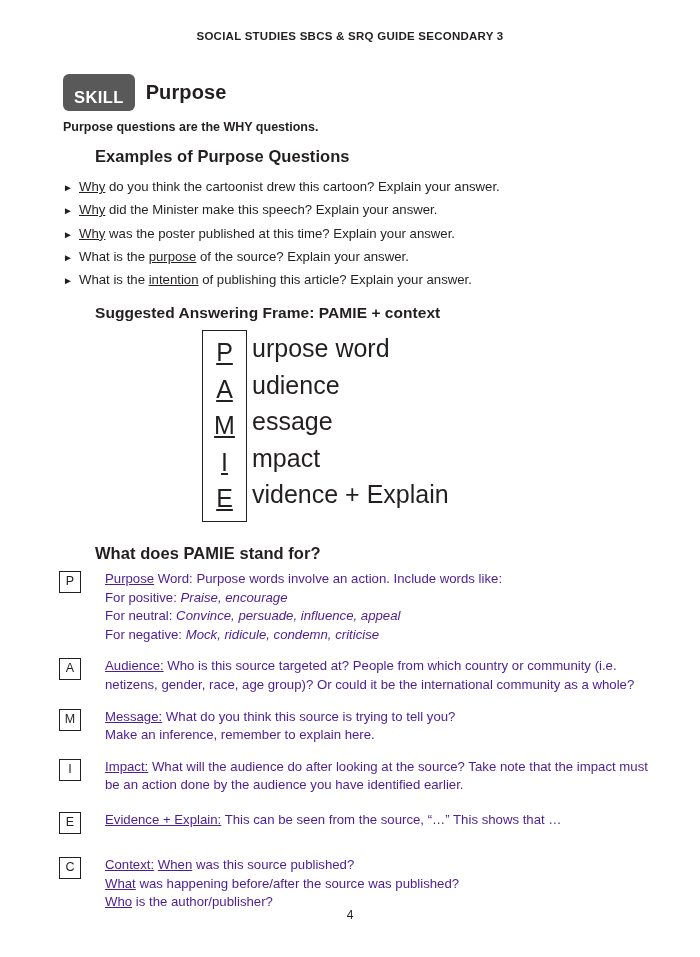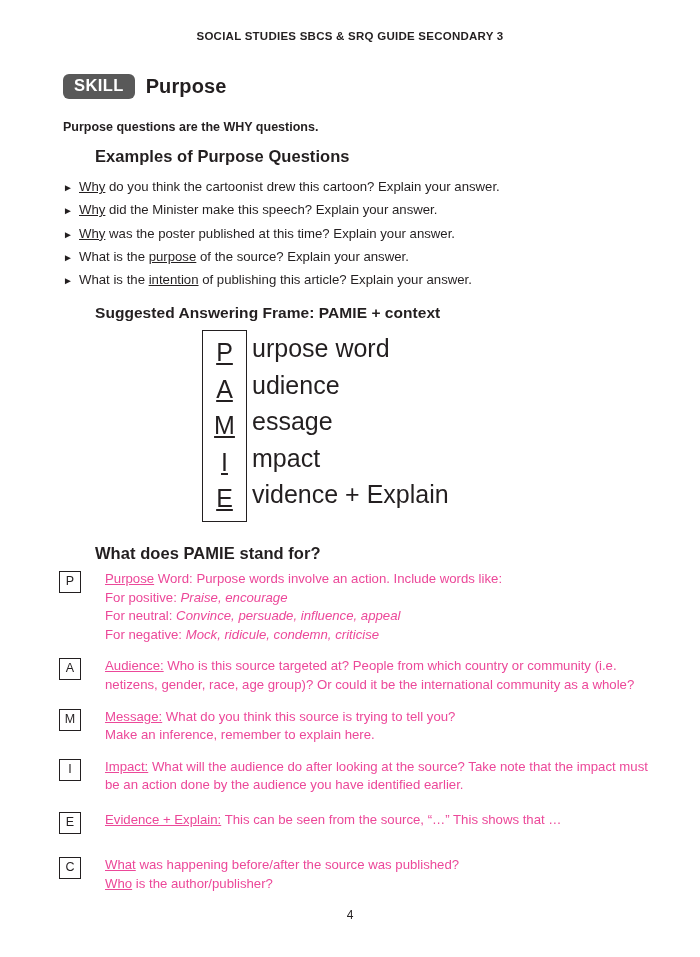--- a/index.html
+++ b/index.html
@@ -44,21 +44,21 @@
     display: flex;
     align-items: center;
   }
   .skill-badge {
     background: #595959;
     color: #ffffff;
     font-size: 16.5px;
     font-weight: bold;
     letter-spacing: 0.4px;
     border-radius: 6px;
-    padding: 3px 11px 5px 11px;
+    padding: 15px 11px 5px 11px;
     line-height: 1;
     text-align: right;
   }
   .skill-title {
     font-size: 20px;
     font-weight: bold;
     margin-left: 11px;
     color: #231f20;
     letter-spacing: 0.1px;
   }
@@ -165,21 +165,21 @@
     line-height: 19px;
     text-align: center;
     color: #231f20;
     margin-top: 1px;
   }
   .row-body {
     flex: 1 1 auto;
     padding-left: 24px;
     font-size: 13.2px;
     line-height: 18.6px;
-    color: #ec4899;
+    color: #4c1d95;
   }
   .row-body .line { display: block; }
   .it { font-style: italic; }
 
   
   #row-p { margin-top: 0; }
   #row-a { margin-top: 13px; }
   #row-m { margin-top: 13px; }
   #row-i { margin-top: 13px; }
   #row-e { margin-top: 16px; }
@@ -299,20 +299,21 @@
     <div class="row" id="row-e">
       <div class="row-box">E</div>
       <div class="row-body">
         <span class="u">Evidence + Explain:</span><span> This can be seen from the source, “…” This shows that …</span>
       </div>
     </div>
 
     <div class="row" id="row-c">
       <div class="row-box">C</div>
       <div class="row-body">
+        <span class="line"><span class="u">Context:</span> <span class="u">When</span><span> was this source published?</span></span>
         <span class="line"><span class="u">What</span><span> was happening before/after the source was published?</span></span>
         <span class="line"><span class="u">Who</span><span> is the author/publisher?</span></span>
       </div>
     </div>
 
   </div>
 
   <div class="page-number">4</div>
 
 </div>

